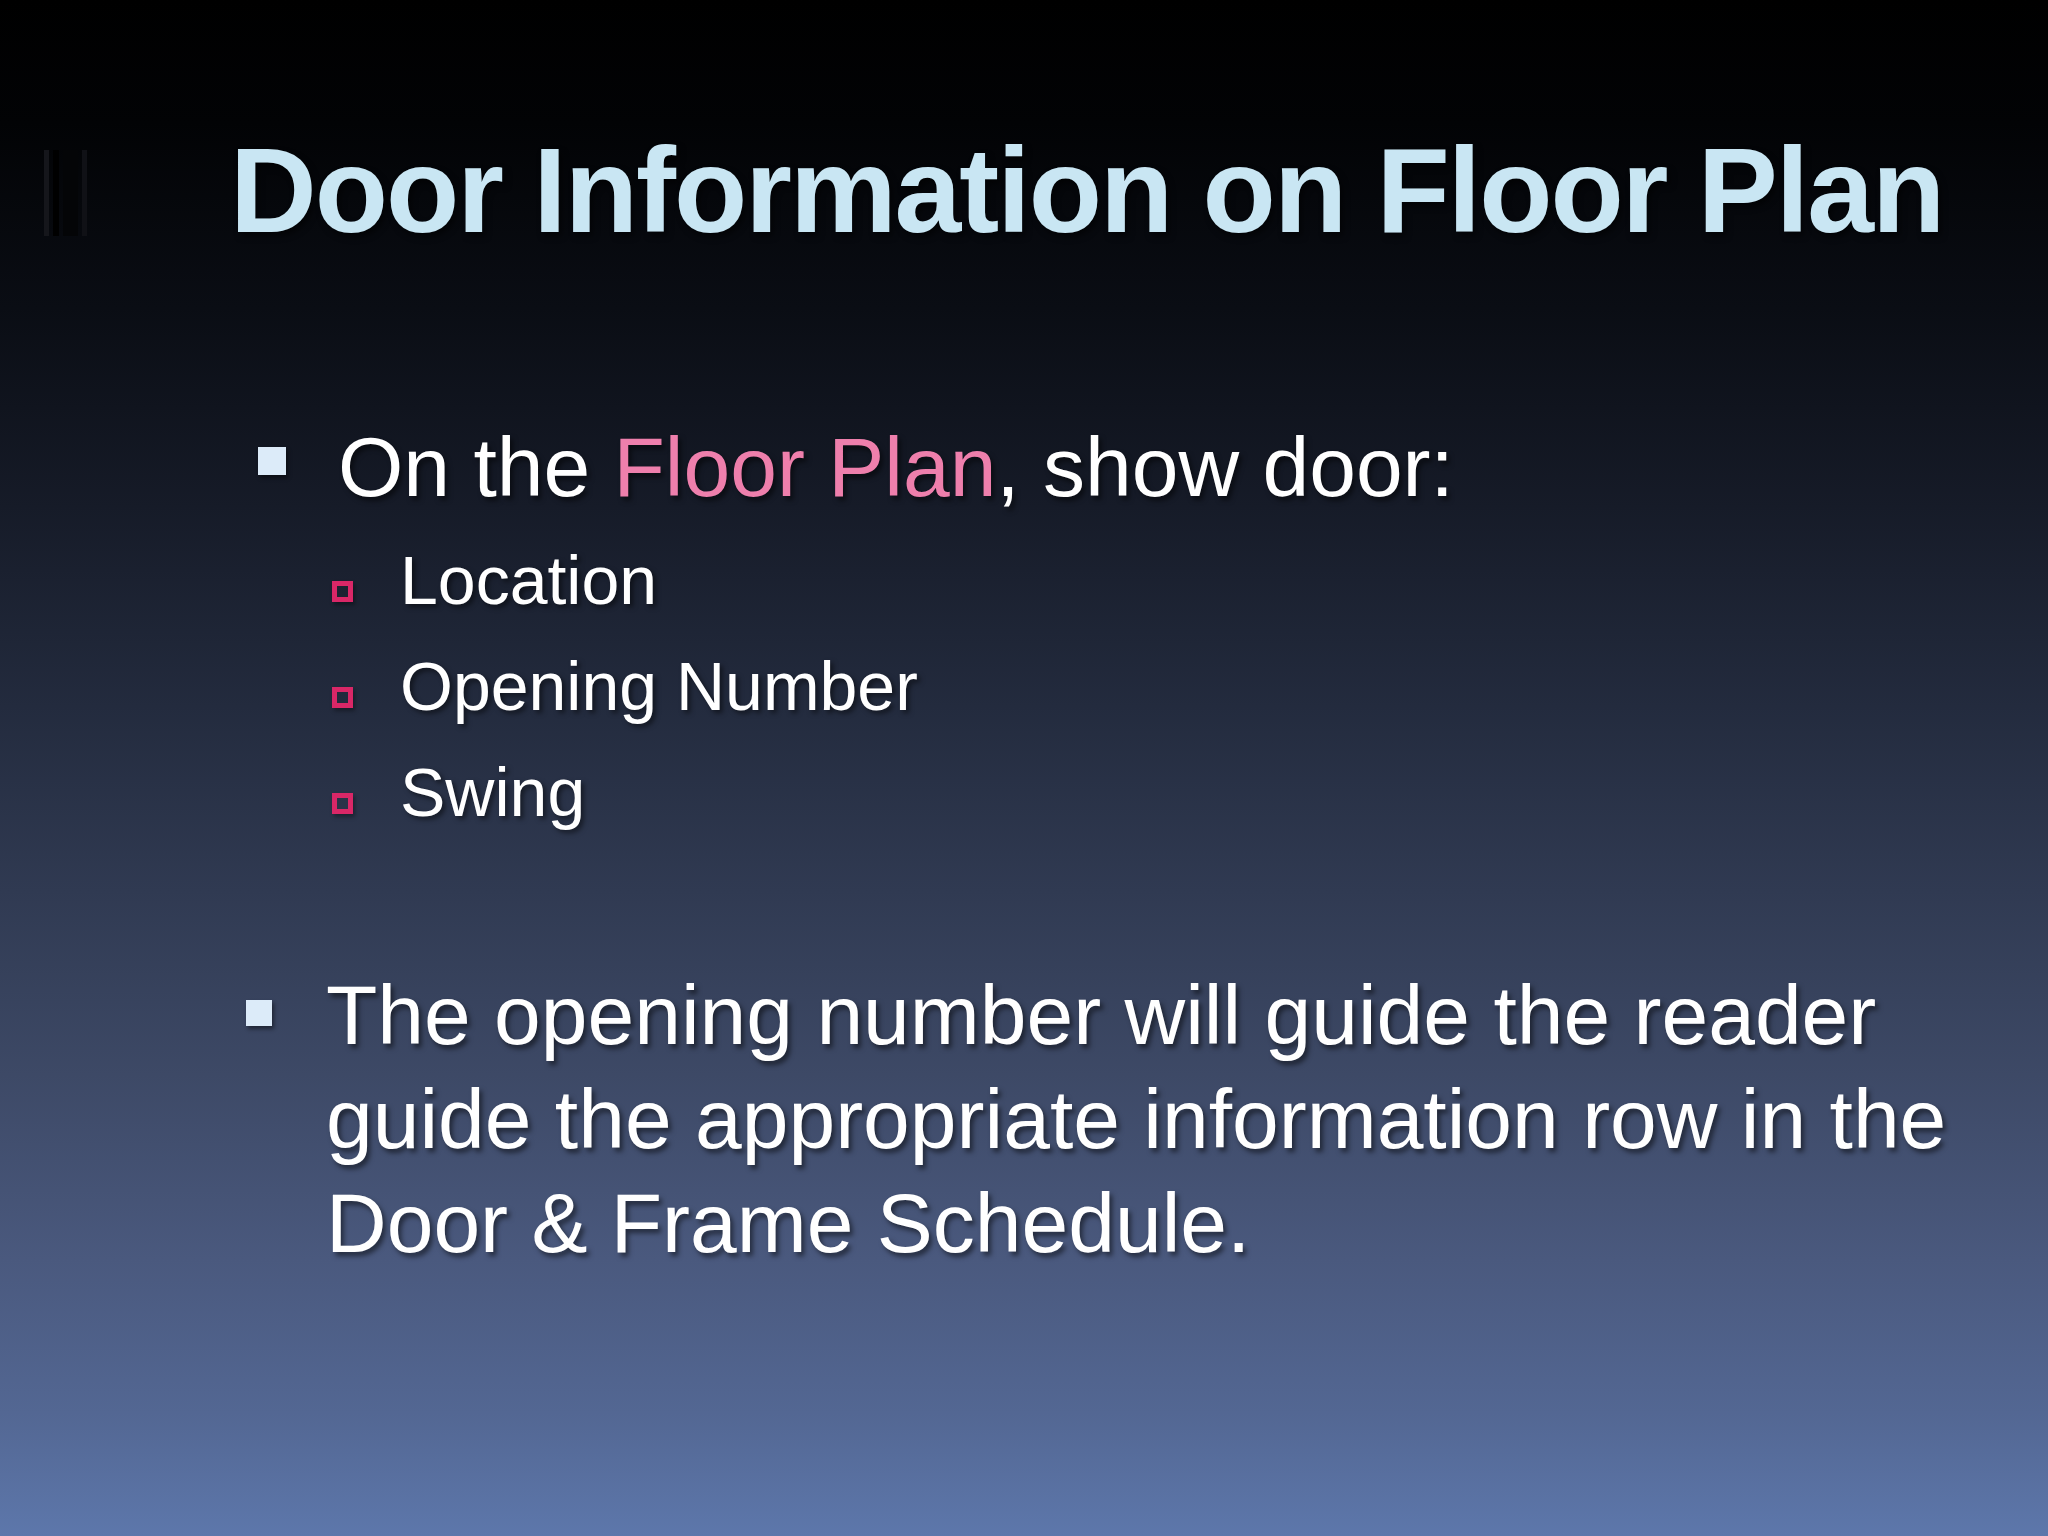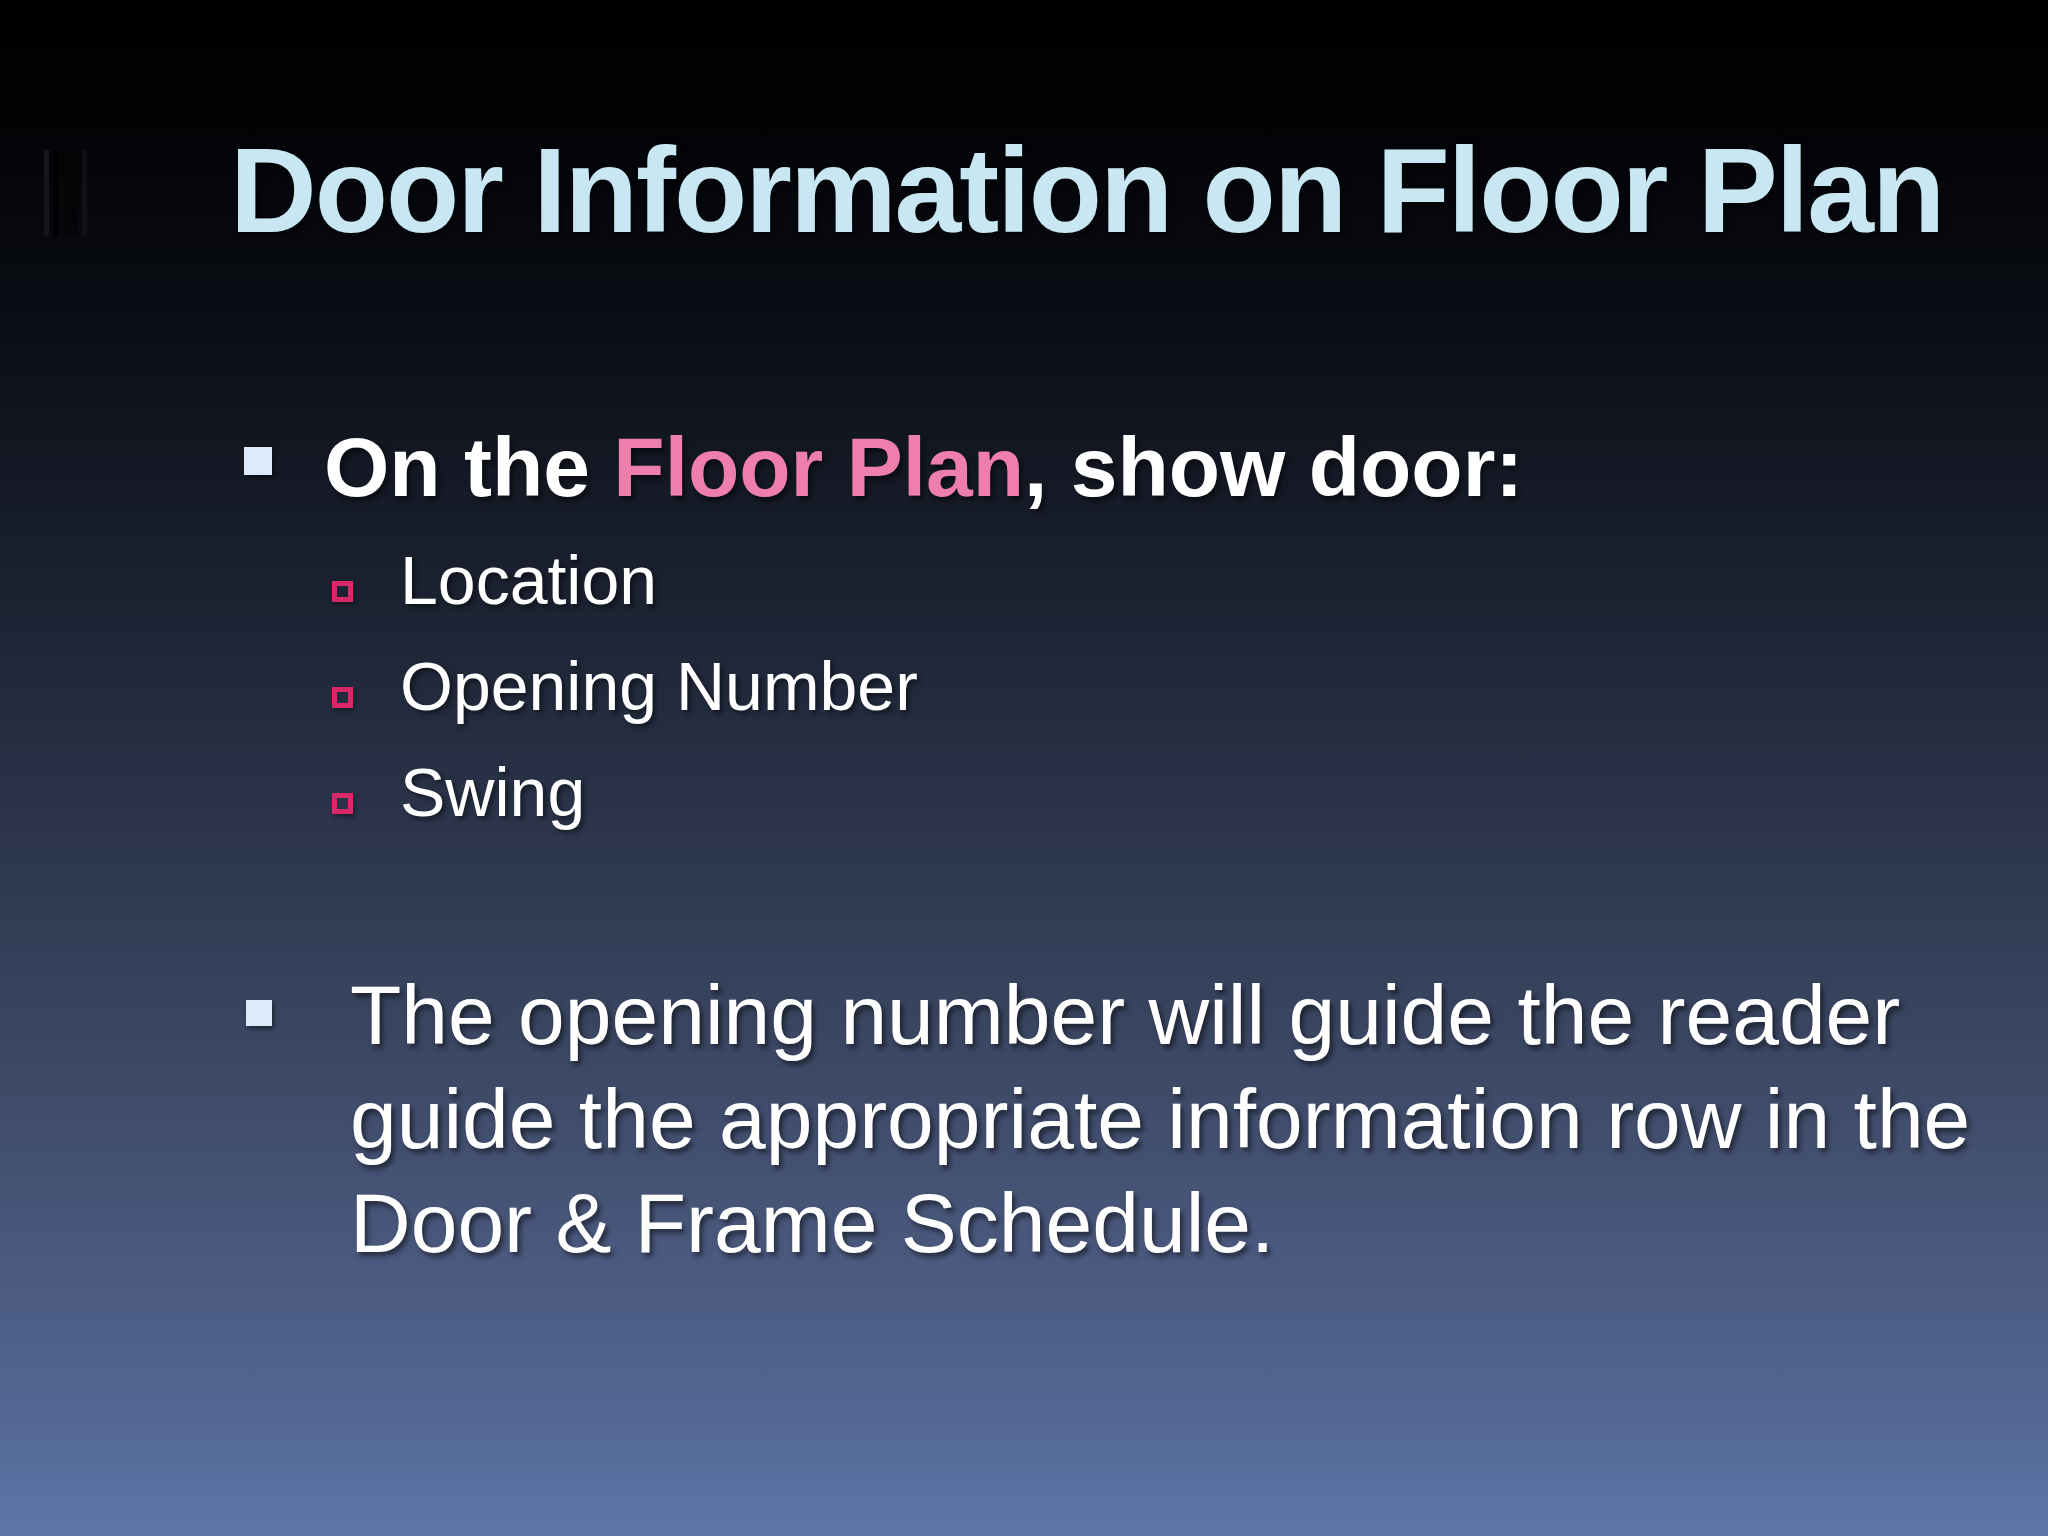--- a/index.html
+++ b/index.html
@@ -62,21 +62,21 @@
   }
 
   .bullet-row { position: absolute; display: flex; }
 
   .sq-marker {
     flex: 0 0 auto;
     background: var(--bullet-square);
     box-shadow: 2px 3px 4px rgba(0,0,0,0.45);
   }
 
-  .bullet1 { left: 244px; top: 419px; font-weight: bold; }
+  .bullet1 { left: 258px; top: 419px; }
   .bullet1 .sq-marker { width: 28px; height: 28px; margin-top: 28px; margin-right: 52px; }
   .bullet1 .txt {
     font-size: 84px;
     line-height: 1.15;
     color: var(--body-text);
     white-space: nowrap;
     text-shadow: 3px 4px 5px rgba(0,0,0,0.5);
   }
   .hl { color: var(--highlight-pink); }
 
@@ -99,21 +99,21 @@
   }
 
   .bullet2 { left: 246px; top: 963px; }
   .bullet2 .sq-marker { width: 26px; height: 26px; margin-top: 37px; margin-right: 54px; }
   .bullet2 .txt {
     font-size: 84px;
     line-height: 104px;
     color: var(--body-text);
     text-shadow: 3px 4px 5px rgba(0,0,0,0.5);
   }
-  .bullet2 .txt span { display: block; white-space: nowrap; margin-left: 24px; }
+  .bullet2 .txt span { display: block; white-space: nowrap; }
 </style>
 </head>
 <body>
 
 <div class="slide">
 
   <div class="decor-bars">
     <div class="bar bar1"></div>
     <div class="bar bar2"></div>
     <div class="bar bar3"></div>

